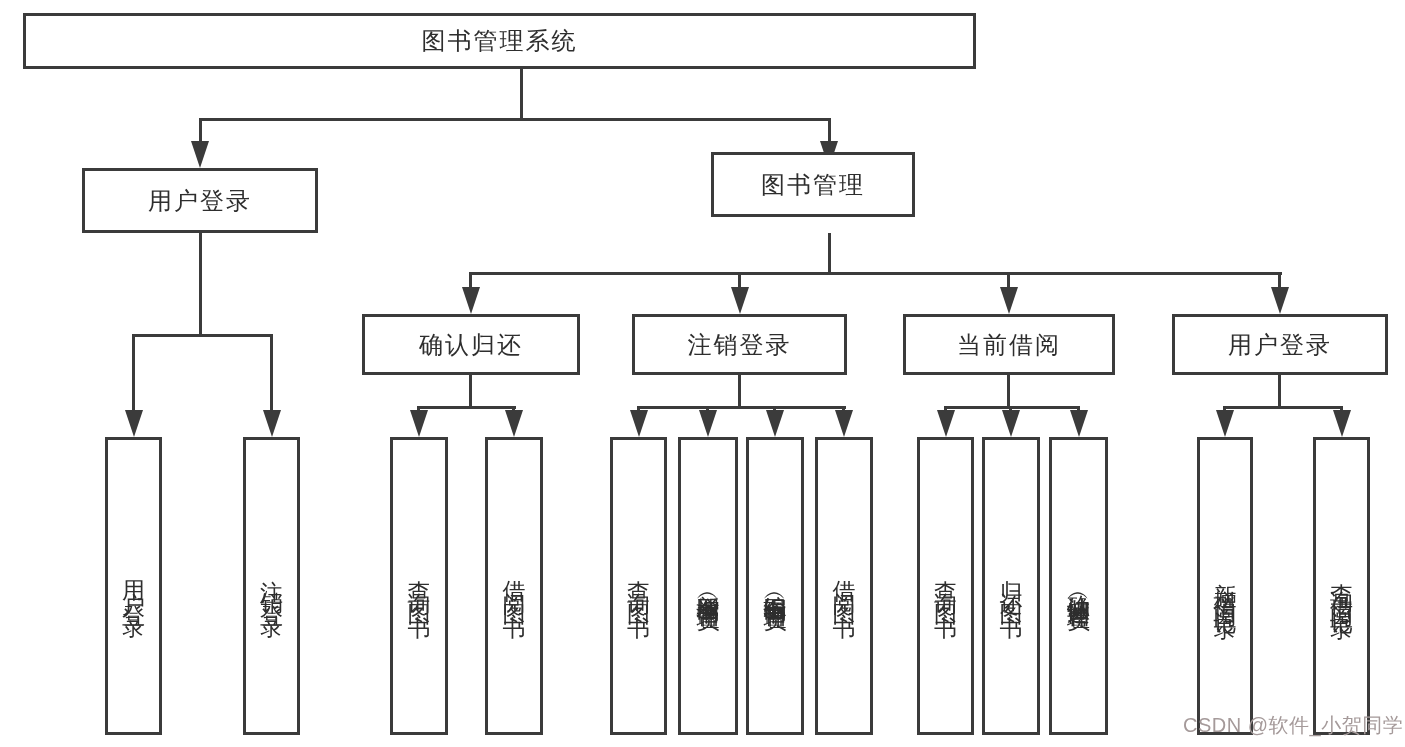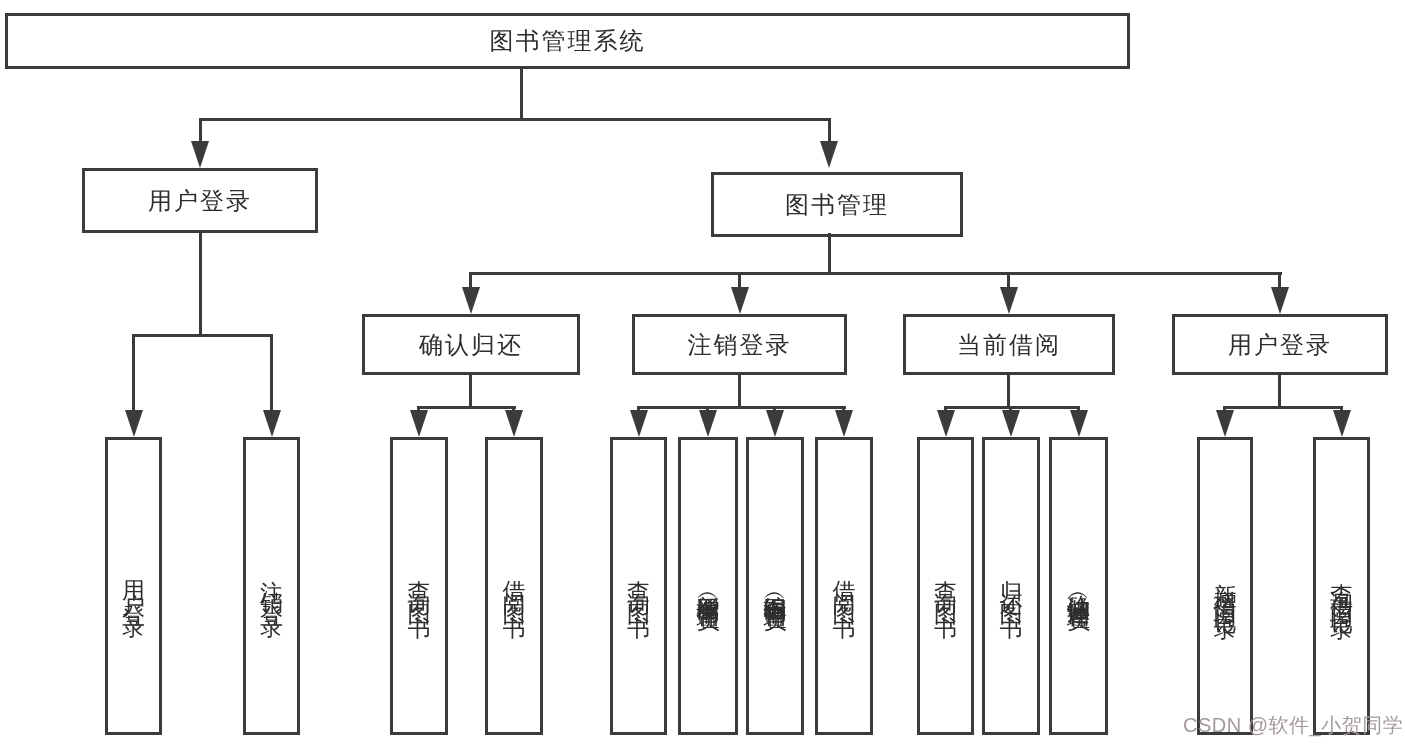--- a/index.html
+++ b/index.html
@@ -20,31 +20,31 @@
          border-left:9px solid transparent;border-right:9px solid transparent;
          border-top:27px solid #3b3b3b;}
   .watermark{position:absolute;left:1183px;top:712px;font-size:20px;color:#a59a9a;
              letter-spacing:0.5px;white-space:nowrap;}
 </style>
 </head>
 <body>
 
 <div class="canvas">
 
-  <div class="box" style="left:5px;top:13px;width:1125px;height:56px;">图书管理系统</div>
+  <div class="box" style="left:23px;top:13px;width:953px;height:56px;">图书管理系统</div>
 
   <div class="vline" style="left:520px;top:69px;height:51px;"></div>
   <div class="hline" style="left:199px;top:118px;width:632px;"></div>
   <div class="vline" style="left:199px;top:118px;height:26px;"></div>
   <div class="arrow" style="left:191px;top:141px;"></div>
   <div class="vline" style="left:828px;top:118px;height:26px;"></div>
   <div class="arrow" style="left:820px;top:141px;"></div>
 
   <div class="box" style="left:82px;top:168px;width:236px;height:65px;">用户登录</div>
-  <div class="box" style="left:711px;top:172px;width:252px;height:65px;">图书管理</div>
+  <div class="box" style="left:711px;top:152px;width:204px;height:65px;">图书管理</div>
 
   <div class="vline" style="left:199px;top:233px;height:103px;"></div>
   <div class="hline" style="left:132px;top:334px;width:141px;"></div>
   <div class="vline" style="left:132px;top:334px;height:78px;"></div>
   <div class="arrow" style="left:125px;top:410px;"></div>
   <div class="vline" style="left:270px;top:334px;height:78px;"></div>
   <div class="arrow" style="left:263px;top:410px;"></div>
 
   <div class="vline" style="left:828px;top:233px;height:42px;"></div>
   <div class="hline" style="left:470px;top:272px;width:812px;"></div>

